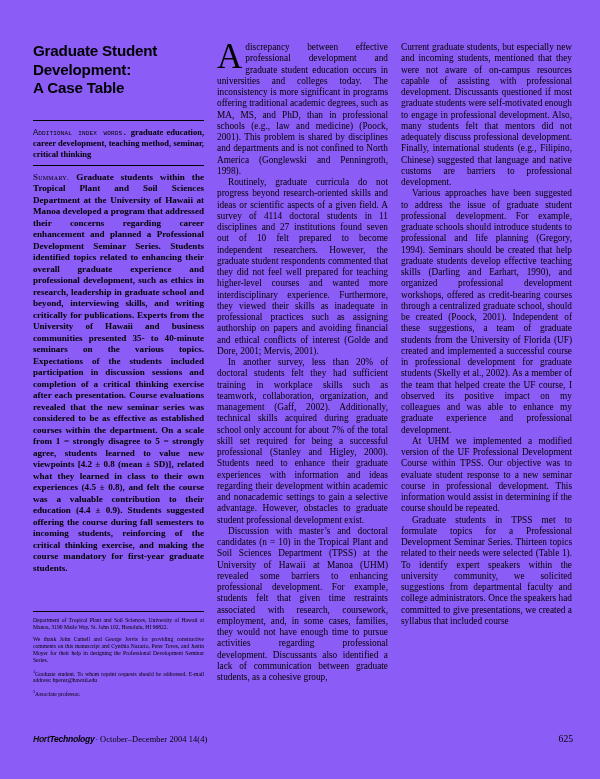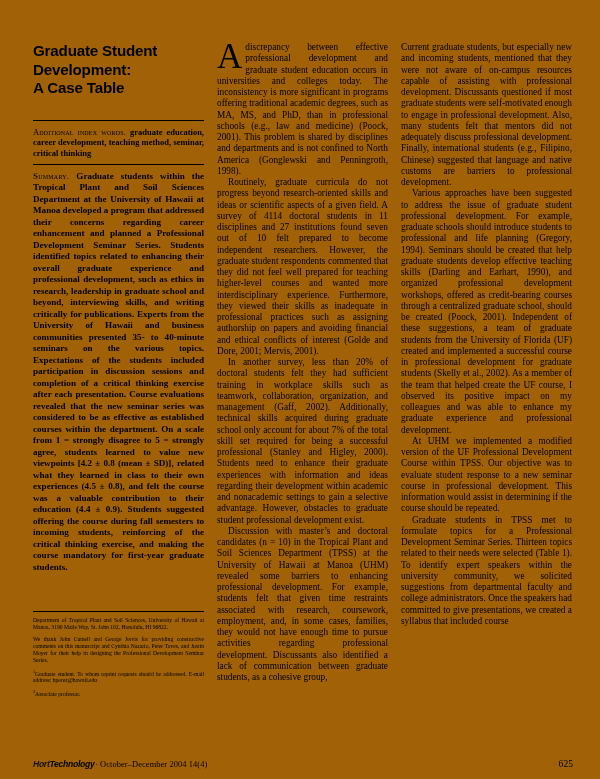--- a/index.html
+++ b/index.html
@@ -13,21 +13,21 @@
     overflow: hidden;
     font-family: "Liberation Serif", serif;
     color: #000000;
     -webkit-font-smoothing: antialiased;
   }
 
   #page {
     position: relative;
     width: 600px;
     height: 779px;
-    background: #a16207;
+    background: #8b5cf6;
     box-sizing: border-box;
   }
 
   
   #columns {
     position: absolute;
     left: 33px;
     top: 42px;
     width: 540px;
     height: 700px;
@@ -73,20 +73,21 @@
     line-height: 10.6px;
     font-weight: bold;
     text-align: justify;
     margin: 0 0 5px 0;
     hyphens: auto;
   }
   .keywords .smallcaps {
     font-variant: small-caps;
     font-weight: normal;
     letter-spacing: 0.15px;
+    font-family: Liberation Mono, monospace;
   }
 
   .summary {
     font-size: 9.1px;
     line-height: 11.5px;
     font-weight: bold;
     text-align: justify;
     margin: 0;
     hyphens: auto;
   }
@@ -144,21 +145,21 @@
     font-size: 10.6px;
     line-height: 13px;
     margin: 6px 0 1px 0;
   }
 
   
   #footer {
     position: absolute;
     left: 33px;
     right: 27px;
-    bottom: 10px;
+    bottom: 35px;
     height: 14px;
   }
   .journal-mark {
     position: absolute;
     left: 0;
     bottom: 0;
     font-family: "Liberation Sans", sans-serif;
     font-style: italic;
     font-weight: bold;
     font-size: 8.6px;

